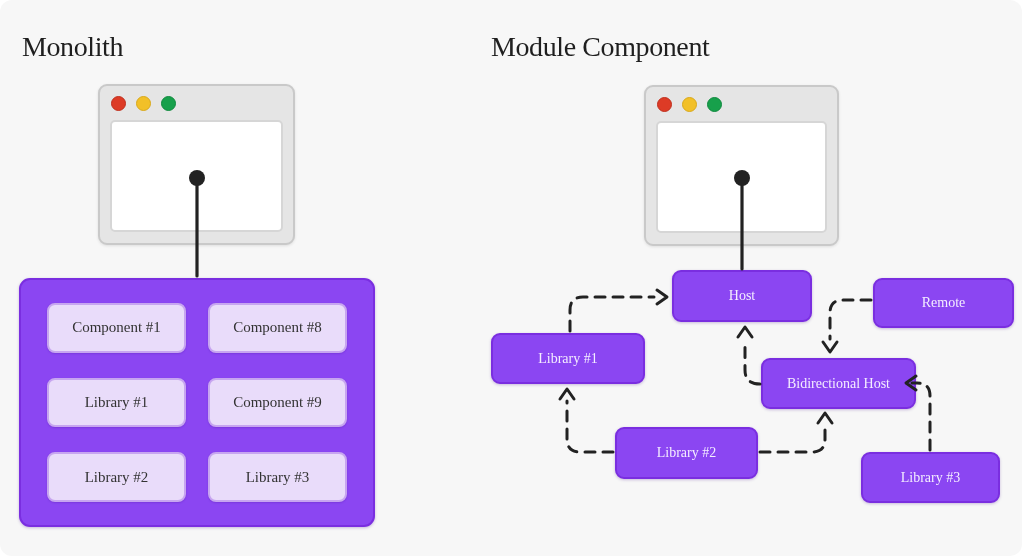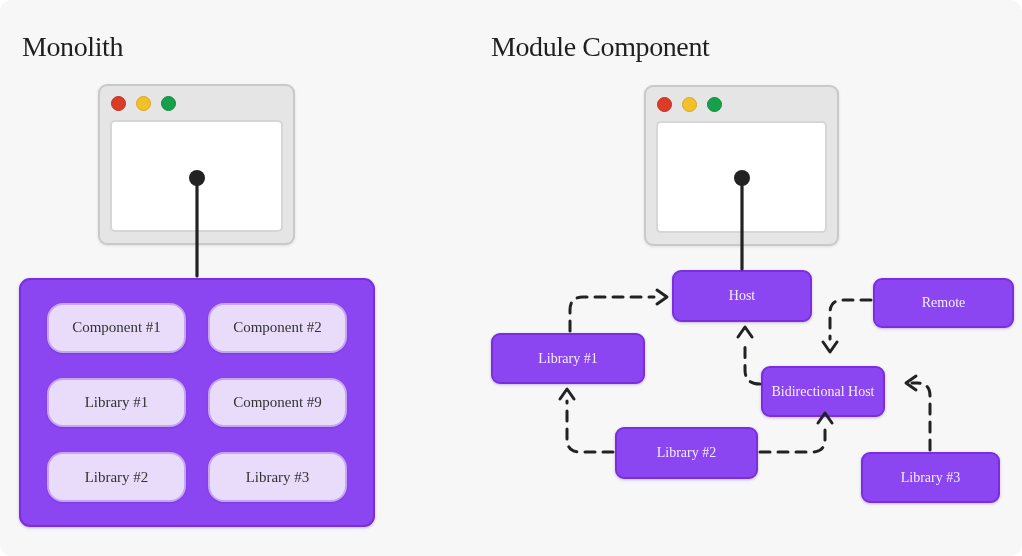--- a/index.html
+++ b/index.html
@@ -35,21 +35,21 @@
     background:#ffffff;border:2px solid var(--content-border);border-radius:5px;
   }
   
   .monolith{
     position:absolute;left:19px;top:278px;width:356px;height:249px;
     background:var(--purple);border:2px solid var(--purple-border);border-radius:11px;
     display:grid;grid-template-columns:1fr 1fr;gap:25px 22px;padding:23px 26px;
     box-shadow:0 1px 3px rgba(60,0,140,.25);
   }
   .cell{
-    background:var(--lavender);border:2px solid var(--lavender-border);border-radius:16px;
+    background:var(--lavender);border:2px solid var(--lavender-border);border-radius:8px;
     display:flex;align-items:center;justify-content:center;
     font-size:15px;font-weight:500;color:var(--cell-text);
     box-shadow:0 1px 2px rgba(60,0,140,.20);
   }
   
   .node{
     position:absolute;background:var(--purple);
     border:2px solid var(--purple-border);border-radius:9px;
     display:flex;align-items:center;justify-content:center;
     font-size:14px;font-weight:500;color:var(--node-text);
@@ -85,31 +85,31 @@
     <div class="lights">
       <span class="light red"></span>
       <span class="light yellow"></span>
       <span class="light green"></span>
     </div>
     <div class="content"></div>
   </div>
 
   <div class="monolith">
     <div class="cell">Component #1</div>
-    <div class="cell">Component #2</div>
+    <div class="cell">Component #8</div>
     <div class="cell">Library #1</div>
     <div class="cell">Component #9</div>
     <div class="cell">Library #2</div>
     <div class="cell">Library #3</div>
   </div>
 
   <div class="node" style="left:672px;top:270px;width:140px;height:52px">Host</div>
   <div class="node" style="left:873px;top:278px;width:141px;height:50px">Remote</div>
   <div class="node" style="left:491px;top:333px;width:154px;height:51px">Library #1</div>
-  <div class="node" style="left:761px;top:366px;width:124px;height:51px">Bidirectional Host</div>
+  <div class="node" style="left:761px;top:358px;width:155px;height:51px">Bidirectional Host</div>
   <div class="node" style="left:615px;top:427px;width:143px;height:52px">Library #2</div>
   <div class="node" style="left:861px;top:452px;width:139px;height:51px">Library #3</div>
 
   <svg class="overlay" width="1022" height="556" viewBox="0 0 1022 556">
 
     <path class="wire" d="M 197 178 V 276"></path>
     <circle class="dot" cx="197" cy="178" r="8"></circle>
     <path class="wire" d="M 742 178 V 269"></path>
     <circle class="dot" cx="742" cy="178" r="8"></circle>
 

